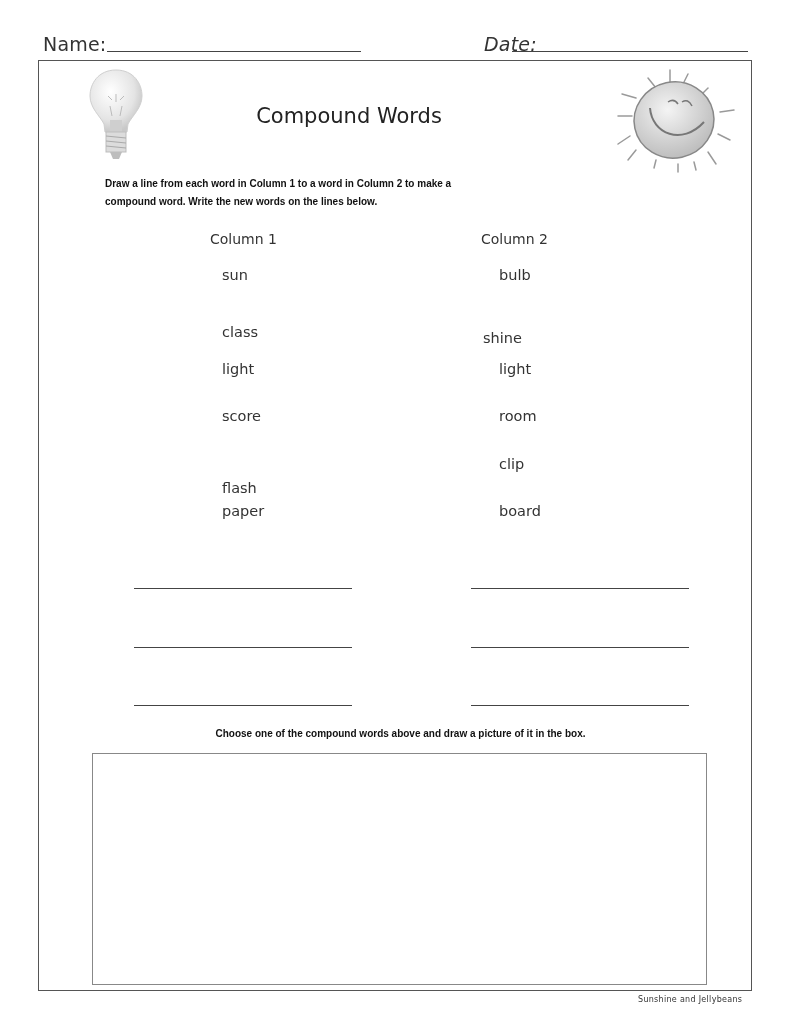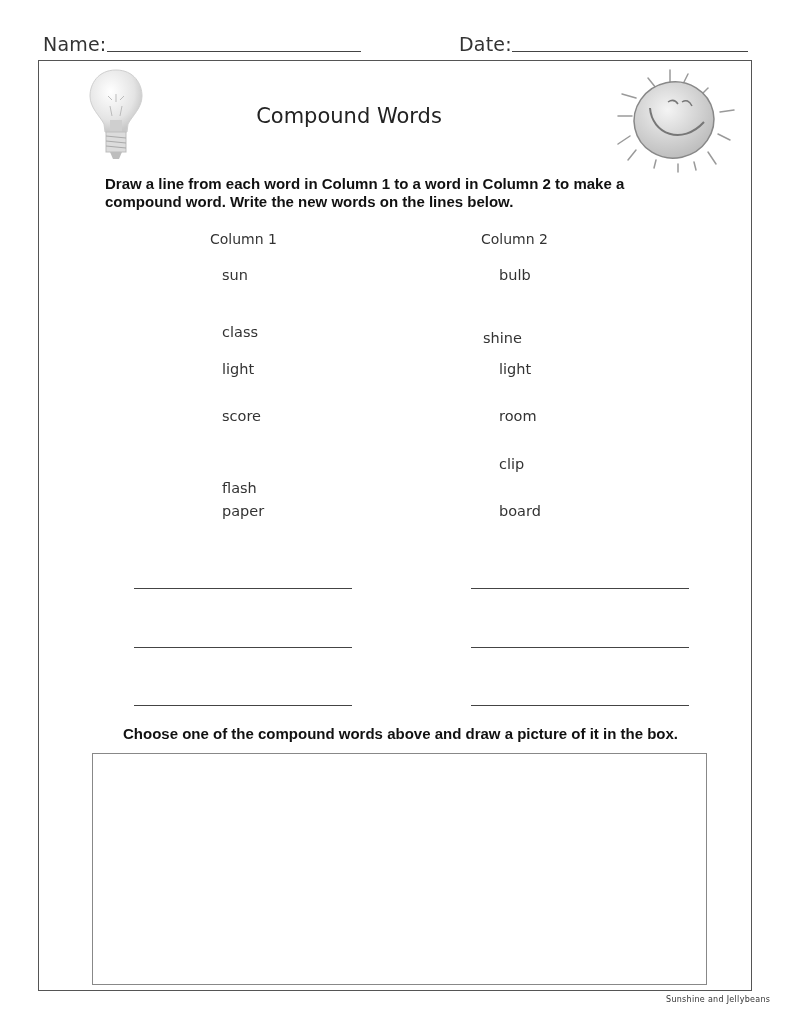--- a/index.html
+++ b/index.html
@@ -3,33 +3,33 @@
 <meta charset="utf-8">
 <style>
   html, body { margin: 0; padding: 0; background: #ffffff; }
   body { width: 791px; height: 1024px; position: relative; overflow: hidden;
          font-family: "DejaVu Sans", "Liberation Sans", sans-serif; color: #222; }
   .abs { position: absolute; }
   .hdr-label { font-size: 19px; color: #333; letter-spacing: 0.2px; text-align: center; }
   .hdr-line { border-bottom: 1.5px solid #444; height: 0; }
   .outer { left: 38px; top: 60px; width: 714px; height: 931px; border: 1.5px solid #555; box-sizing: border-box; }
   .title { font-size: 21px; color: #222; left: 0; width: 698px; text-align: center; }
-  .instr { font-family: "Liberation Sans", sans-serif; font-weight: bold; font-size: 15px; line-height: 18px; color: #111; }
+  .instr { font-family: "Liberation Sans", sans-serif; font-weight: bold; font-size: 10px; line-height: 18px; color: #111; }
   .colhdr { font-size: 14px; color: #333; text-underline-offset: 2px; }
   .word { font-size: 14.5px; color: #333; }
   .wline { border-bottom: 1.5px solid #444; height: 0; width: 218px; }
   .draw-box { left: 92px; top: 753px; width: 615px; height: 232px; border: 1.5px solid #888; box-sizing: border-box; }
-  .credit { font-size: 8px; color: #333; letter-spacing: 0.3px; margin-left: 28px; }
+  .credit { font-size: 8px; color: #333; letter-spacing: 0.3px; }
 </style>
 </head>
 <body>
 
 <div class="abs hdr-label" style="left:43px; top:33px;">Name:</div>
 <div class="abs hdr-line" style="left:107px; top:51px; width:254px;"></div>
-<div class="abs hdr-label" style="left:459px; top:33px;">Date:</div>
+<div class="abs hdr-label" style="left:484px; top:33px;font-style:italic;">Date:</div>
 <div class="abs hdr-line" style="left:512px; top:51px; width:236px;"></div>
 
 <div class="abs outer"></div>
 
 <div class="abs" style="left:86px; top:66px; width:60px; height:98px;">
   <svg width="60" height="98" viewBox="0 0 60 98">
     <defs>
       <radialGradient id="bulbg" cx="40%" cy="35%" r="65%">
         <stop offset="0%" stop-color="#ffffff"></stop>
         <stop offset="70%" stop-color="#e4e4e4"></stop>

